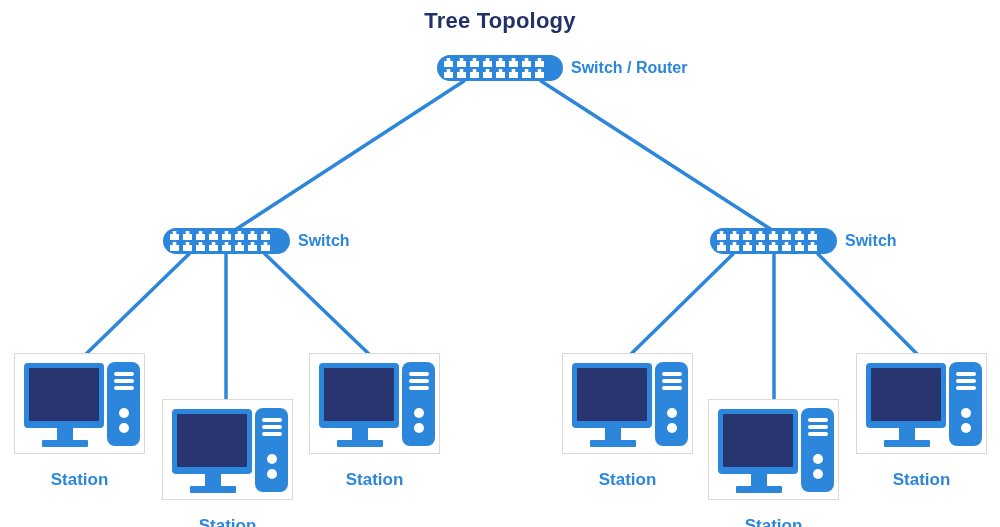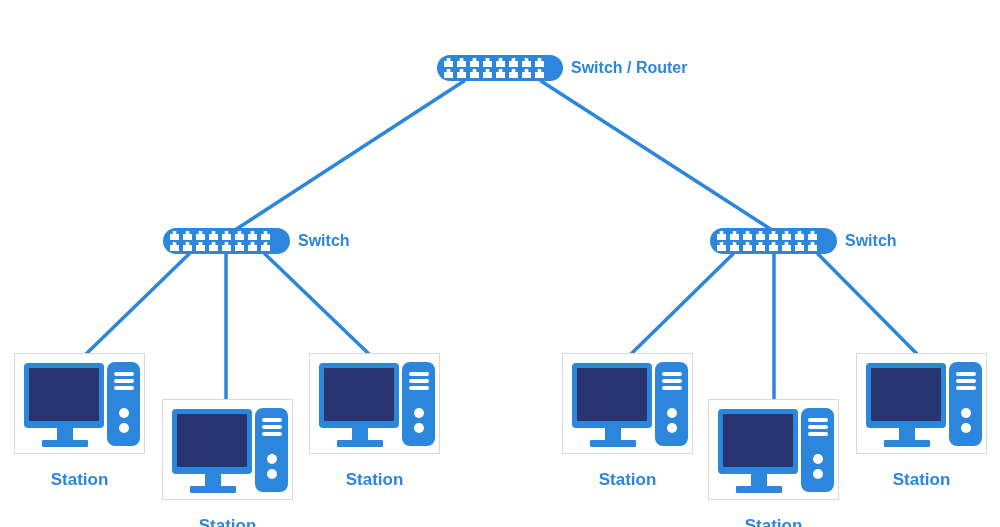--- a/index.html
+++ b/index.html
@@ -82,20 +82,21 @@
   .dot-1 { top: 46px; } .dot-2 { top: 61px; }
   .station-label {
     margin-top: 16px; font-size: 17px; font-weight: bold; color: var(--accent);
   }
 </style>
 </head>
 <body>
 
 <div class="canvas">
 
+  <div class="title">Tree Topology</div>
 
   <svg id="edge-svg" class="edges" width="1000" height="527">
       <line x1="464" y1="81" x2="235" y2="230" stroke="#2B86DC" stroke-width="3.5" stroke-linecap="round"></line>
       <line x1="541" y1="81" x2="772" y2="230" stroke="#2B86DC" stroke-width="3.5" stroke-linecap="round"></line>
       <line x1="189" y1="254" x2="85" y2="355" stroke="#2B86DC" stroke-width="3.5" stroke-linecap="round"></line>
       <line x1="226" y1="254" x2="226" y2="401" stroke="#2B86DC" stroke-width="3.5" stroke-linecap="round"></line>
       <line x1="265" y1="254" x2="370" y2="355" stroke="#2B86DC" stroke-width="3.5" stroke-linecap="round"></line>
       <line x1="733" y1="254" x2="630" y2="355" stroke="#2B86DC" stroke-width="3.5" stroke-linecap="round"></line>
       <line x1="774" y1="254" x2="774" y2="401" stroke="#2B86DC" stroke-width="3.5" stroke-linecap="round"></line>
       <line x1="818" y1="254" x2="918" y2="355" stroke="#2B86DC" stroke-width="3.5" stroke-linecap="round"></line>

